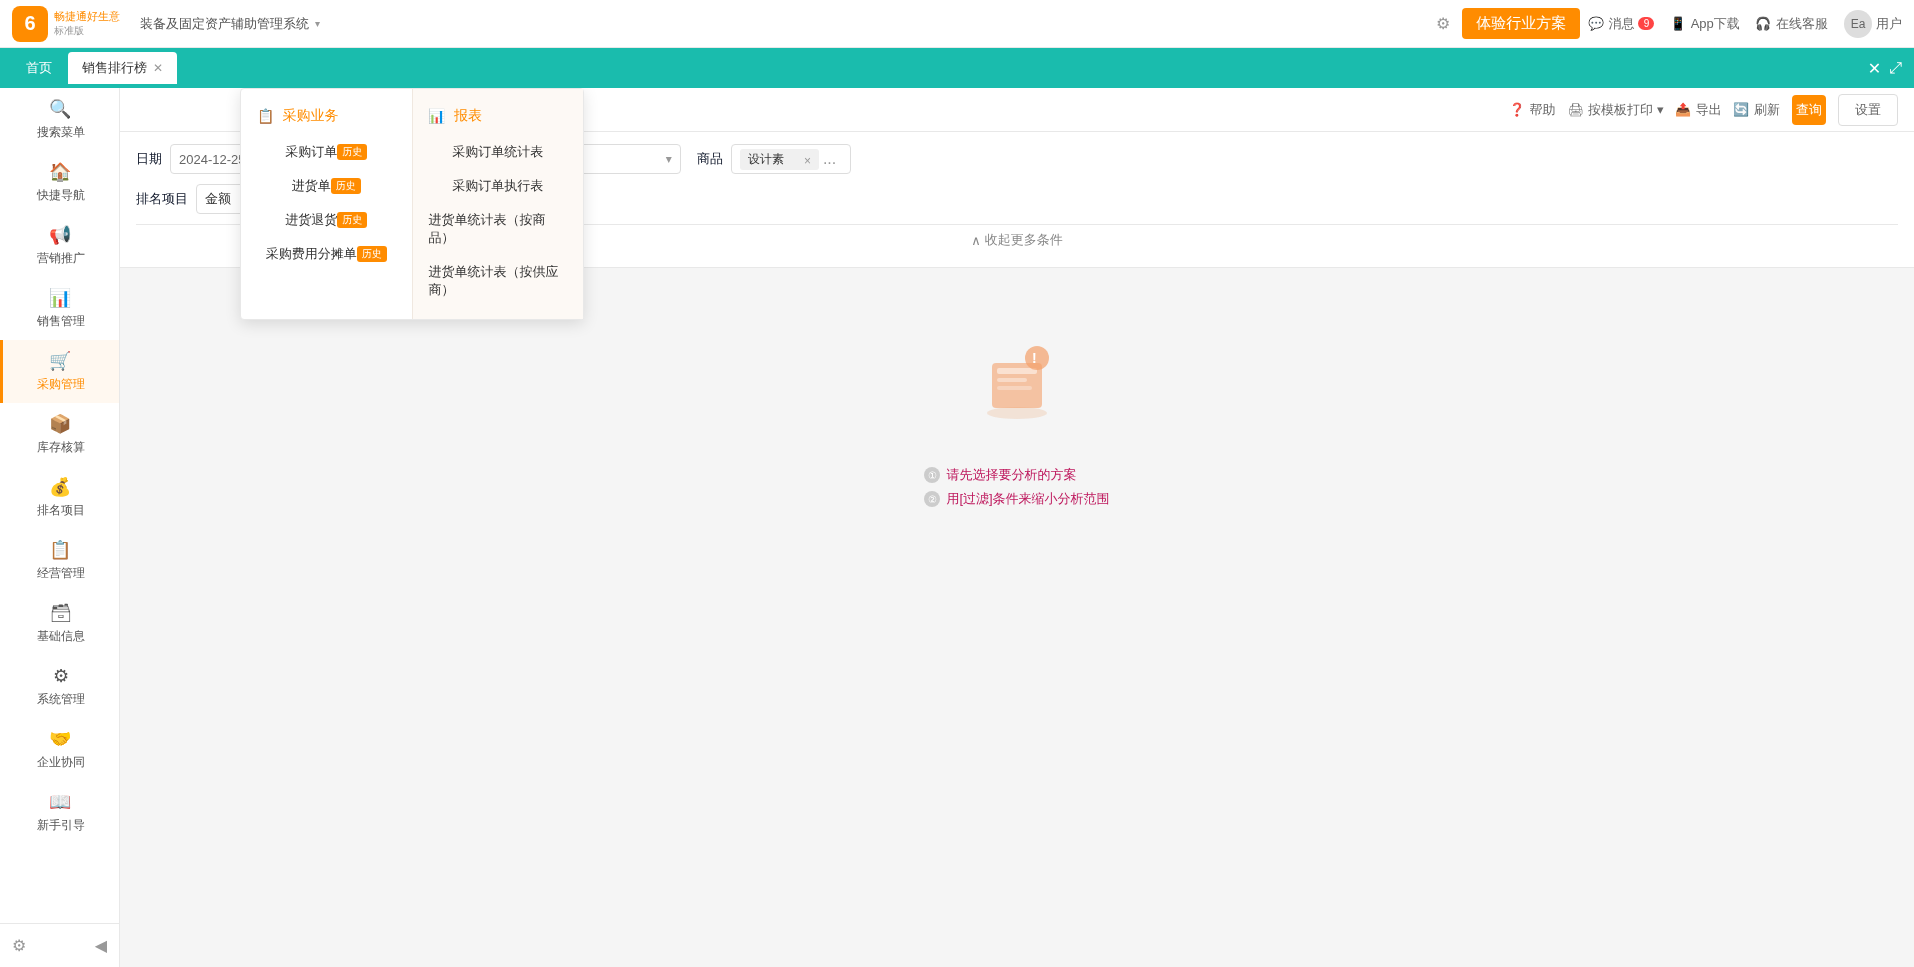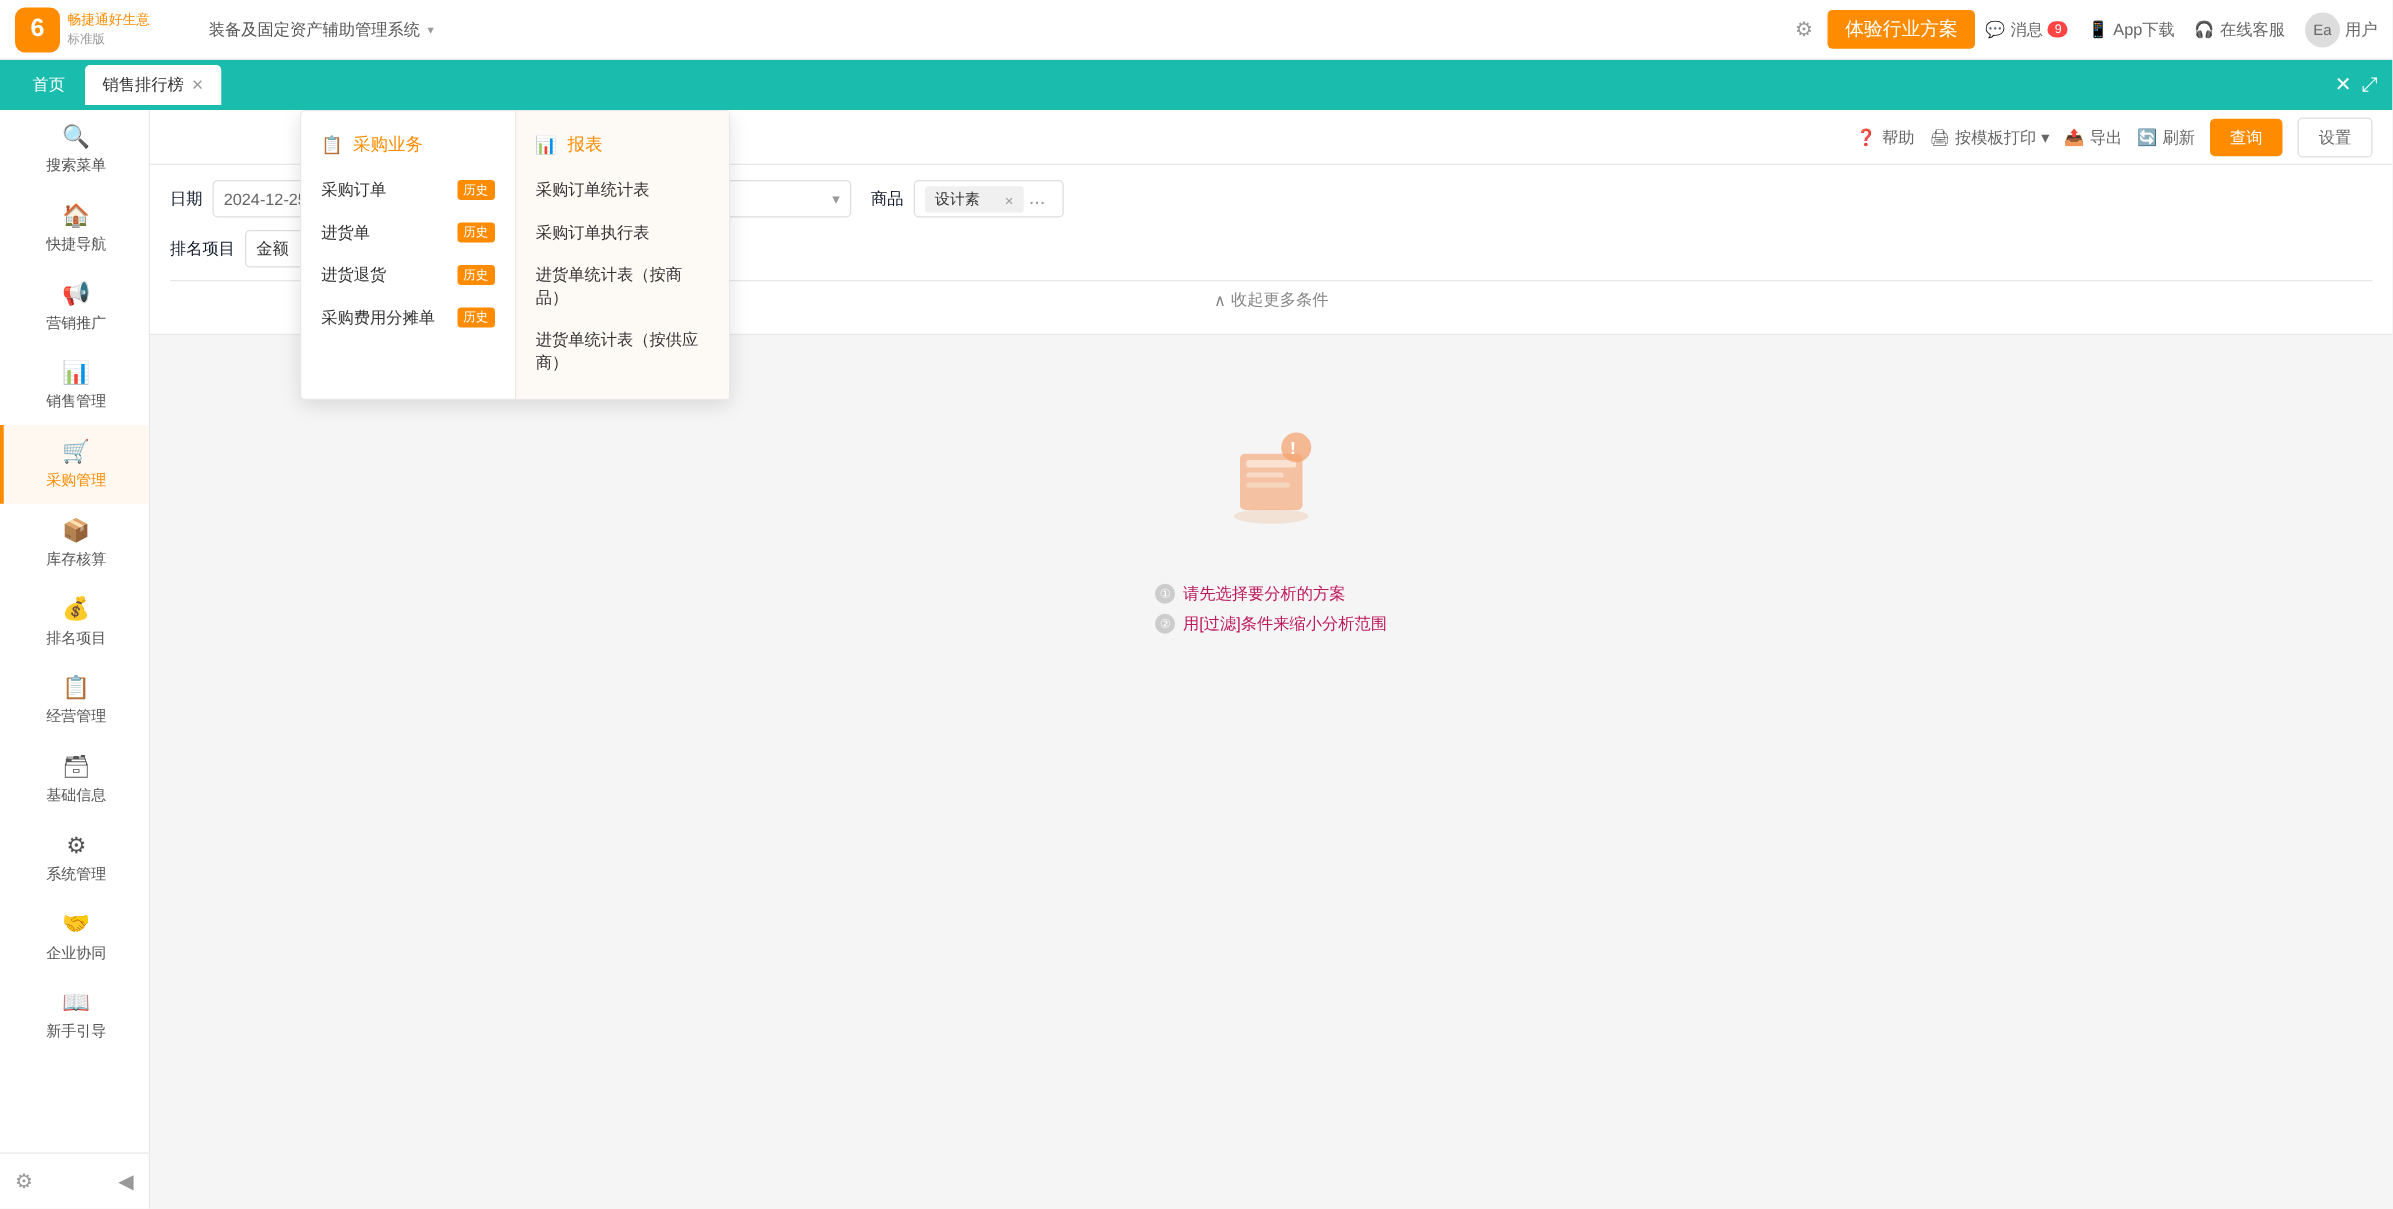--- a/index.html
+++ b/index.html
@@ -9,21 +9,21 @@
     .top-bar {
       display: flex; align-items: center; height: 48px;
       background: #fff; border-bottom: 1px solid #e8e8e8;
       padding: 0 12px; gap: 8px; position: relative; z-index: 100;
     }
     .logo-area { display: flex; align-items: center; width: 120px; flex-shrink: 0; }
     .logo-icon { width: 36px; height: 36px; background: #ff8c00; border-radius: 8px; display: flex; align-items: center; justify-content: center; color: white; font-size: 20px; font-weight: bold; margin-right: 6px; }
     .logo-text { font-size: 11px; color: #ff8c00; line-height: 1.3; }
     .logo-badge { font-size: 10px; color: #999; }
     .system-title { font-size: 13px; color: #555; flex: 1; display: flex; align-items: center; gap: 6px; }
-    .system-title-text { cursor: pointer; margin-left: 27px; }
+    .system-title-text { cursor: pointer; }
     .system-title-arrow { color: #999; font-size: 10px; }
     .gear-btn { color: #999; cursor: pointer; font-size: 16px; padding: 4px; }
     .industry-btn {
       background: #ff8c00; color: white; border: none; border-radius: 4px;
       padding: 6px 14px; font-size: 15px; cursor: pointer; white-space: nowrap;
     }
     .top-right { display: flex; align-items: center; gap: 16px; margin-left: auto; }
     .top-right-item { display: flex; align-items: center; gap: 4px; color: #666; cursor: pointer; font-size: 13px; }
     .badge { background: #ff4444; color: white; border-radius: 10px; font-size: 10px; padding: 1px 5px; min-width: 16px; text-align: center; }
     .avatar { width: 28px; height: 28px; background: #ddd; border-radius: 50%; display: flex; align-items: center; justify-content: center; font-size: 12px; color: #666; }
@@ -72,21 +72,21 @@
 
     
     .content-toolbar {
       display: flex; align-items: center; height: 44px;
       background: #fff; border-bottom: 1px solid #e8e8e8;
       padding: 0 16px; gap: 12px; justify-content: flex-end;
     }
     .toolbar-btn { display: flex; align-items: center; gap: 4px; color: #666; cursor: pointer; font-size: 13px; }
     .query-btn {
       background: #ff8c00; color: white; border: none; border-radius: 4px;
-      padding: 6px 16px; font-size: 13px; cursor: pointer;
+      padding: 6px 4px; font-size: 13px; cursor: pointer;
     }
     .settings-btn {
       background: #fff; color: #666; border: 1px solid #ddd; border-radius: 4px;
       padding: 6px 16px; font-size: 13px; cursor: pointer;
     }
 
     
     .filter-area {
       background: #fff; padding: 12px 16px; border-bottom: 1px solid #e8e8e8;
     }
@@ -123,21 +123,21 @@
       display: flex; gap: 0; min-width: 320px;
     }
     .menu-section { flex: 1; padding: 12px 0; min-width: 150px; }
     .menu-section-header {
       display: flex; align-items: center; gap: 8px;
       padding: 6px 16px 10px; font-size: 14px; font-weight: 500; color: #ff8c00;
     }
     .menu-section:last-child { background: #fdf9f5; border-left: 1px solid #f0e8e0; }
     .menu-section:last-child .menu-section-header { color: #ff8c00; }
     .menu-item {
-      display: flex; align-items: center; justify-content: space-between;
+      display: flex; align-items: center; justify-content: center;
       padding: 8px 16px; cursor: pointer; color: #333; font-size: 13px;
     }
     .menu-badge {
       background: #ff8c00; color: white; font-size: 10px;
       border-radius: 3px; padding: 1px 5px;
     }
   </style>
 </head>
 <body>
 

